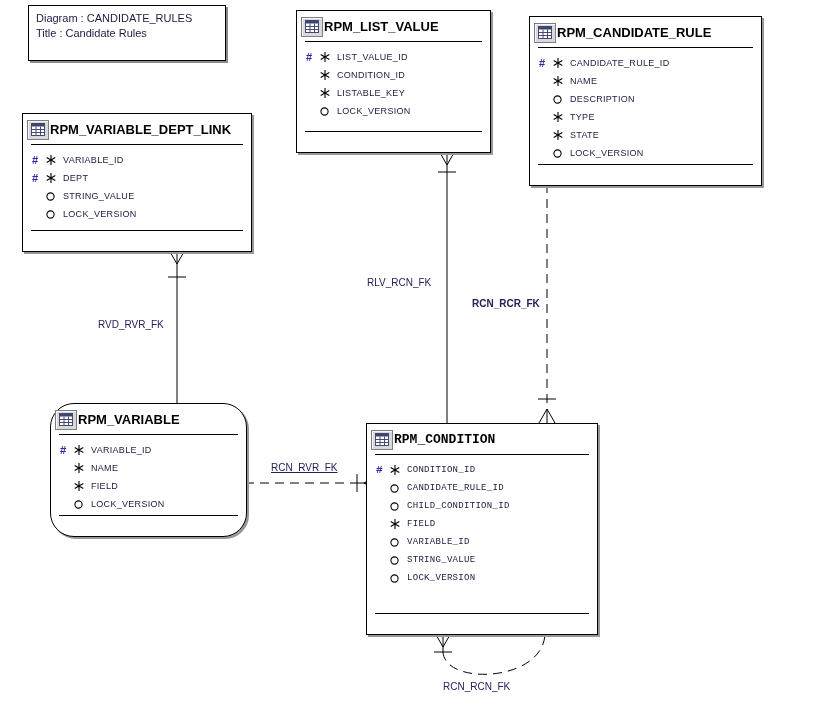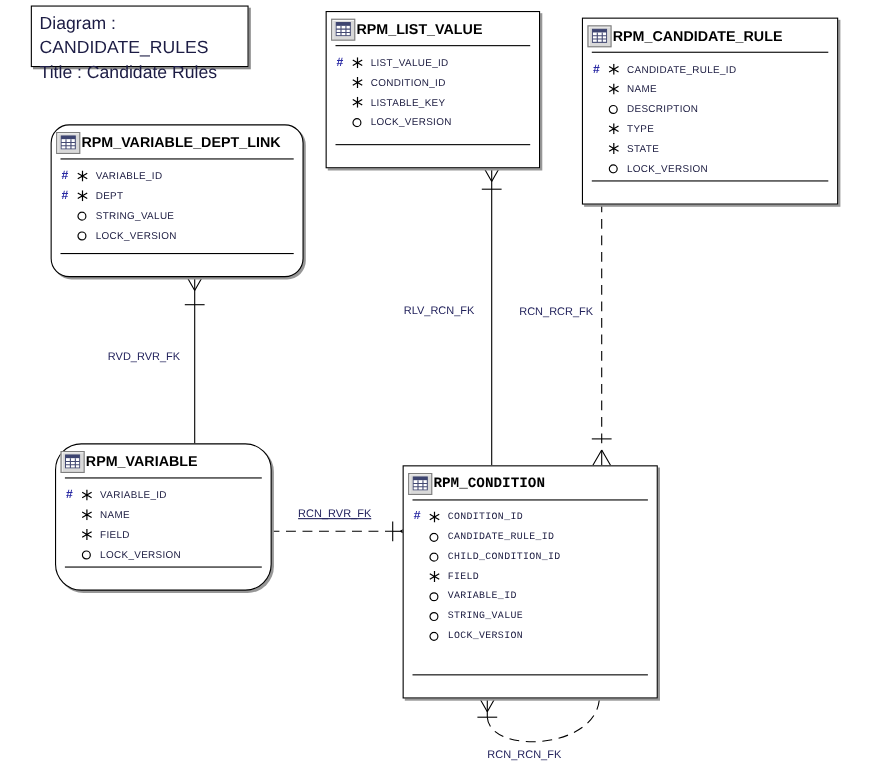--- a/index.html
+++ b/index.html
@@ -1,21 +1,21 @@
 <!DOCTYPE html>
 <html><head>
 <meta charset="utf-8">
 <style>
   html,body{margin:0;padding:0;background:#fff;}
   body{font-family:"Liberation Sans",sans-serif;}
   .canvas{position:relative;width:814px;height:705px;background:#fff;overflow:hidden;}
   .overlay{position:absolute;left:0;top:0;z-index:1;}
   .titlebox{position:absolute;left:28px;top:5px;width:182px;height:44px;background:#fff;
     border:1px solid #000;box-shadow:2px 2px 0 #8a8a8a;padding:5px 7px;
-    font-size:16px;color:#1c1c44;line-height:1.4;z-index:2;}
+    font-size:11px;color:#1c1c44;line-height:1.4;z-index:2;}
   .entity{position:absolute;background:#fff;border:1px solid #000;box-shadow:2px 2px 0 #979797;z-index:2;}
   .ent-header{position:absolute;top:4px;left:4px;right:4px;height:23px;display:flex;align-items:center;text-align:right;}
   .ent-icon{width:20px;height:18px;background:#d9d9d9;border:1px solid #7e7e7e;
     box-shadow:inset 1px 1px 0 #f6f6f6;display:inline-flex;align-items:center;justify-content:center;flex:0 0 auto;}
   .ent-name{font-weight:bold;font-size:13px;color:#000;margin-left:1px;white-space:nowrap;}
   .sep{position:absolute;left:8px;right:8px;height:0;border-top:1px solid #000;}
   .top-sep{top:30px;}
   .bottom-sep{bottom:20px;}
   .fields{position:absolute;top:37px;left:9px;right:4px;}
   .frow{display:flex;align-items:center;height:18px;}
@@ -188,21 +188,21 @@
             <svg width="9" height="9" viewBox="0 0 10 10">
               <circle cx="5" cy="5" r="4" stroke="#000" stroke-width="1.2" fill="none"></circle>
             </svg>
           </span>
         <span class="flabel">LOCK_VERSION</span>
       </div>
     </div>
     <div class="sep bottom-sep"></div>
   </div>
 
-  <div class="entity" style="left:46px;top:113px;width:228px;height:137px;border-radius:17px;">
+  <div class="entity" style="left:22px;top:113px;width:228px;height:137px;">
     <div class="ent-header">
       <span class="ent-icon">
         <svg width="14" height="13" viewBox="0 0 14 13">
             <rect x="0.5" y="0.5" width="13" height="12" fill="#fff" stroke="#444a73"></rect>
             <rect x="0.5" y="0.5" width="13" height="3" fill="#3d4470"></rect>
             <line x1="5" y1="3.5" x2="5" y2="12.5" stroke="#444a73"></line>
             <line x1="9.5" y1="3.5" x2="9.5" y2="12.5" stroke="#444a73"></line>
             <line x1="0.5" y1="6.5" x2="13.5" y2="6.5" stroke="#444a73"></line>
             <line x1="0.5" y1="9.5" x2="13.5" y2="9.5" stroke="#444a73"></line>
           </svg>
@@ -385,17 +385,17 @@
             </svg>
           </span>
         <span class="flabel">LOCK_VERSION</span>
       </div>
     </div>
     <div class="sep bottom-sep"></div>
   </div>
 
   <div class="rel-label" style="left:98px;top:319px;">RVD_RVR_FK</div>
   <div class="rel-label" style="left:367px;top:277px;">RLV_RCN_FK</div>
-  <div class="rel-label" style="left:472px;top:278px;">RCN_RCR_FK</div>
+  <div class="rel-label" style="left:472px;top:298px;font-weight:bold;">RCN_RCR_FK</div>
   <div class="rel-label" style="left:271px;top:462px;text-decoration:underline;">RCN_RVR_FK</div>
   <div class="rel-label" style="left:443px;top:681px;">RCN_RCN_FK</div>
 
 </div>
 
 </body></html>

